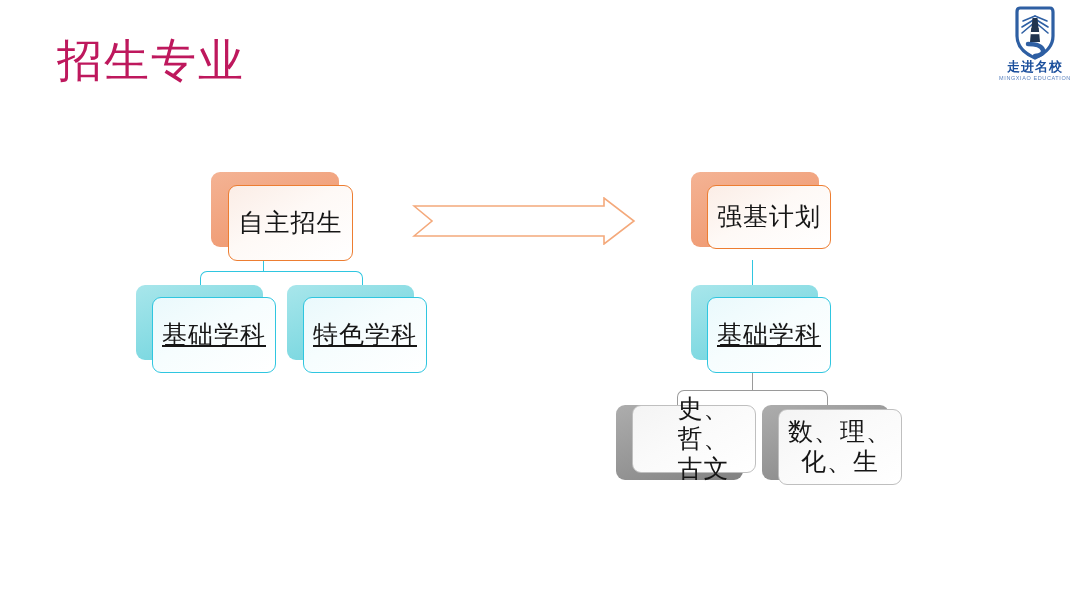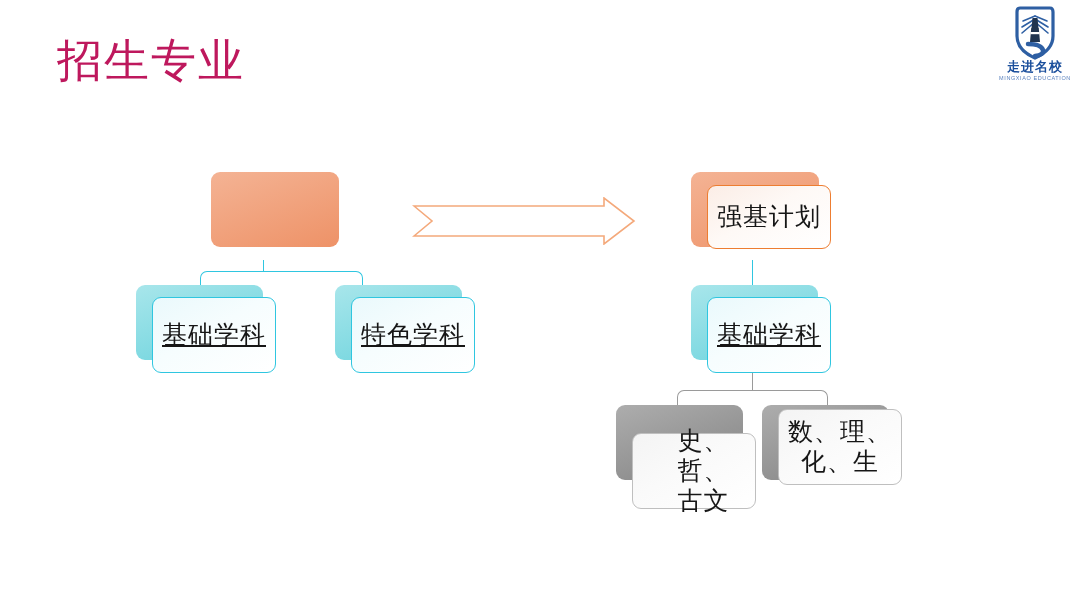--- a/index.html
+++ b/index.html
@@ -114,30 +114,33 @@
     <div class="logo-cn">走进名校</div>
     <div class="logo-en">MINGXIAO EDUCATION</div>
   </div>
 
   <div class="conn v c-teal" style="left:263px;top:260px;height:12px;"></div>
 
   <div class="bracket teal" style="left:200px;top:271px;width:163px;height:26px;"></div>
 
   <div class="node n-orange" style="left:211px;top:172px;width:142px;height:89px;">
     <div class="shadow" style="width:128px;height:75px;"></div>
+    <div class="face" style="left:17px;top:13px;width:125px;height:76px;">
+      <span>自主招生</span>
+    </div>
   </div>
 
   <div class="node n-teal" style="left:136px;top:285px;width:140px;height:88px;">
     <div class="shadow" style="width:127px;height:75px;"></div>
     <div class="face" style="left:16px;top:12px;width:124px;height:76px;">
       <span>基础学科</span>
     </div>
   </div>
 
-  <div class="node n-teal" style="left:287px;top:285px;width:140px;height:88px;margin-left:48px;">
+  <div class="node n-teal" style="left:287px;top:285px;width:140px;height:88px;">
     <div class="shadow" style="width:127px;height:75px;"></div>
     <div class="face" style="left:16px;top:12px;width:124px;height:76px;">
       <span>特色学科</span>
     </div>
   </div>
 
   <svg class="arrow" style="left:412px;top:197px;" width="224" height="48" viewBox="0 0 224 48">
     <path d="M2 9 L20 24 L2 39 L192 39 L192 47 L222 24 L192 1 L192 9 Z" fill="none" stroke="#F4A97B" stroke-width="1.6" stroke-linejoin="miter"></path>
   </svg>
 
@@ -155,21 +158,21 @@
 
   <div class="node n-teal" style="left:691px;top:285px;width:140px;height:88px;">
     <div class="shadow" style="width:127px;height:75px;"></div>
     <div class="face" style="left:16px;top:12px;width:124px;height:76px;">
       <span>基础学科</span>
     </div>
   </div>
 
   <div class="node n-gray" style="left:616px;top:405px;width:140px;height:88px;">
     <div class="shadow" style="width:127px;height:75px;"></div>
-    <div class="face" style="left:16px;top:28px;width:124px;height:76px;flex-direction:column;padding-left:19px;">
+    <div class="face" style="left:16px;top:0;width:124px;height:68px;flex-direction:column;padding-left:19px;">
       <span>史、哲、</span>
       <span>古文</span>
     </div>
   </div>
 
   <div class="node n-gray" style="left:762px;top:405px;width:140px;height:88px;">
     <div class="shadow" style="width:127px;height:75px;"></div>
     <div class="face" style="left:16px;top:4px;width:124px;height:76px;flex-direction:column;">
       <span>数、理、</span>
       <span>化、生</span>

